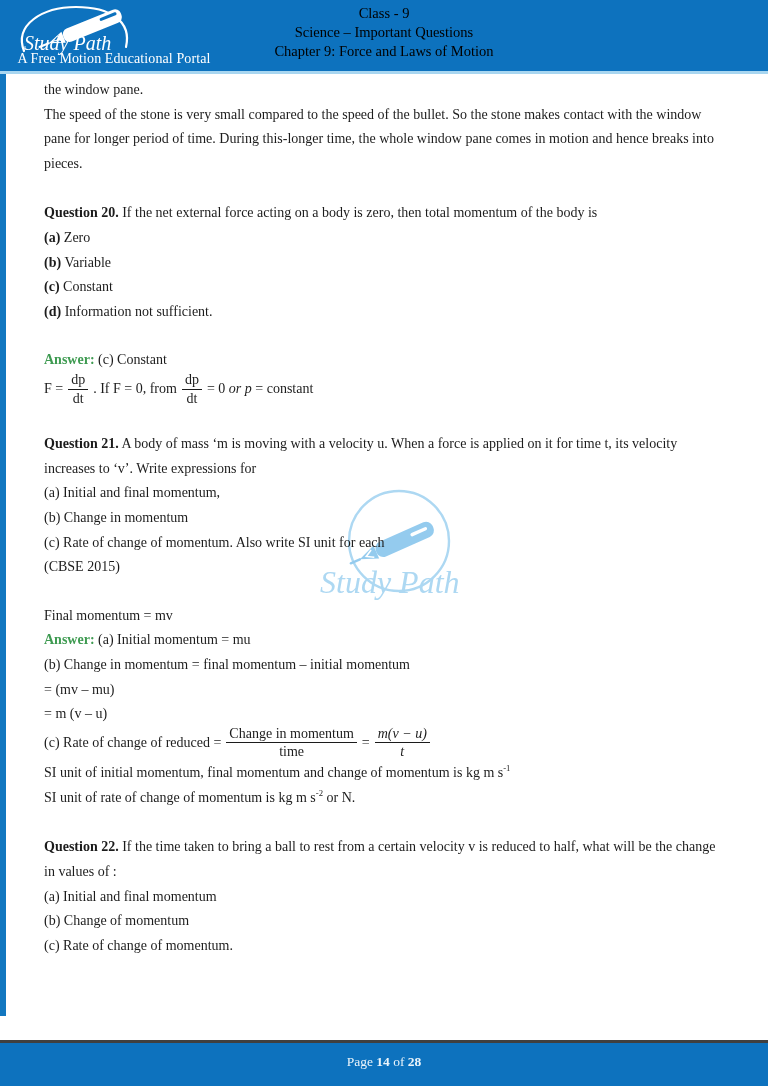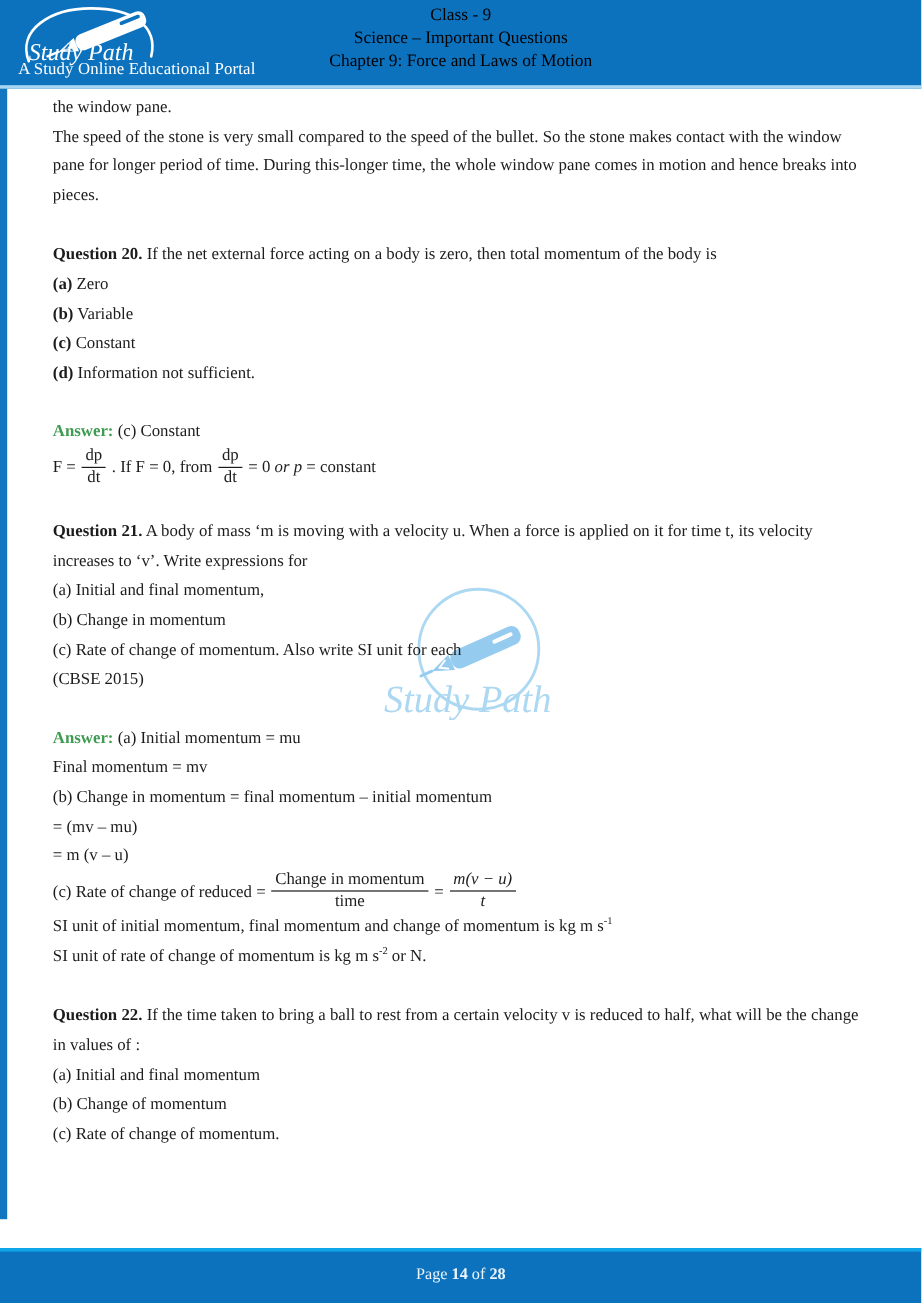--- a/index.html
+++ b/index.html
@@ -86,21 +86,21 @@
     background: #1277c0;
   }
 
   
   .footer {
     position: absolute;
     left: 0; bottom: 0;
     width: 768px;
     height: 46px;
     background: #0d72be;
-    border-top: 3px solid #0ea5e9;
+    border-top: 3px solid #404040;
     box-sizing: border-box;
   }
   .footer-text {
     position: absolute;
     left: 0; top: 11px;
     width: 768px;
     text-align: center;
     color: #eaf4fb;
     font-size: 13.5px;
     font-family: "Liberation Serif", serif;
@@ -184,21 +184,21 @@
         <g transform="rotate(-22 78 26)">
           <rect x="56" y="19" width="62" height="14" rx="6" fill="#ffffff"></rect>
           <path d="M56 20 L40 26 L56 32 Z" fill="#ffffff"></path>
           <path d="M40 26 L30 26" stroke="#ffffff" stroke-width="2" stroke-linecap="round"></path>
           <rect x="96" y="22" width="18" height="3" rx="1.5" fill="#0d72be"></rect>
           <path d="M52 23 L46 26 L52 29" fill="none" stroke="#0d72be" stroke-width="1.4"></path>
         </g>
 
         <text x="18" y="47" font-family="Liberation Serif, serif" font-size="20" font-style="italic" fill="#ffffff">Study Path</text>
       </svg>
-      <div class="logo-sub">A Study Online Educational Portal</div>
+      <div class="logo-sub">A Free Motion Educational Portal</div>
     </div>
 
     <div class="header-titles">
       <div>Class - 9</div>
       <div>Science – Important Questions</div>
       <div>Chapter 9: Force and Laws of Motion</div>
     </div>
   </div>
 
   <div class="rail-left"></div>
@@ -240,22 +240,22 @@
     <div class="gap-med"></div>
 
     <p class="line"><span class="q-label">Question 21.</span> <span>A body of mass ‘m is moving with a velocity u. When a force is applied on it for time t, its velocity increases to ‘v’. Write expressions for</span></p>
     <p class="line"><span>(a)</span> <span>Initial and final momentum,</span></p>
     <p class="line"><span>(b)</span> <span>Change in momentum</span></p>
     <p class="line"><span>(c)</span> <span>Rate of change of momentum. Also write SI unit for each</span></p>
     <p class="line">(CBSE 2015)</p>
 
     <div class="gap-small"></div>
 
+    <p class="line">Final momentum = mv</p>
     <p class="line"><span class="ans-label">Answer:</span> <span>(a) Initial momentum = mu</span></p>
-    <p class="line">Final momentum = mv</p>
     <p class="line">(b) Change in momentum = final momentum – initial momentum</p>
     <p class="line">= (mv – mu)</p>
     <p class="line">= m (v – u)</p>
 
     <p class="mathline-21"><span>(c) Rate of change of reduced =</span><span class="frac"><span class="num">Change in momentum</span><span class="den">time</span></span><span>=</span><span class="frac ital"><span class="num">m(v − u)</span><span class="den">t</span></span></p>
 
     <p class="line"><span>SI unit of initial momentum, final momentum and change of momentum is kg m s</span><sup>-1</sup></p>
     <p class="line"><span>SI unit of rate of change of momentum is kg m s</span><sup>-2</sup><span> or N.</span></p>
 
     <div class="gap-med"></div>

